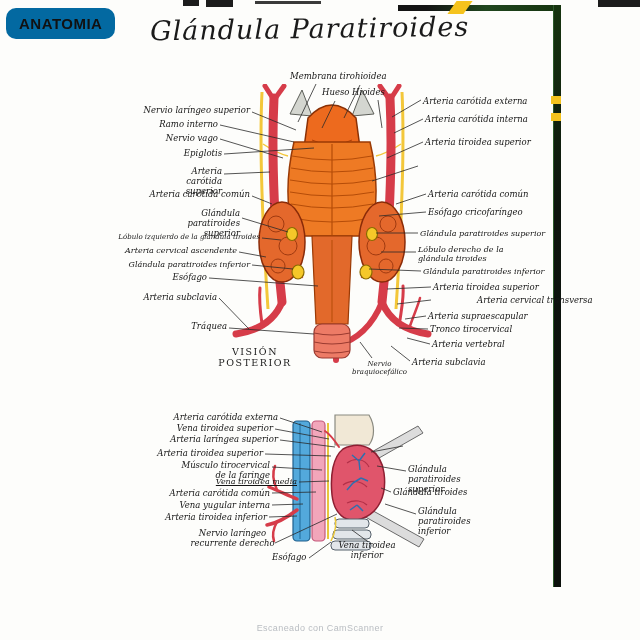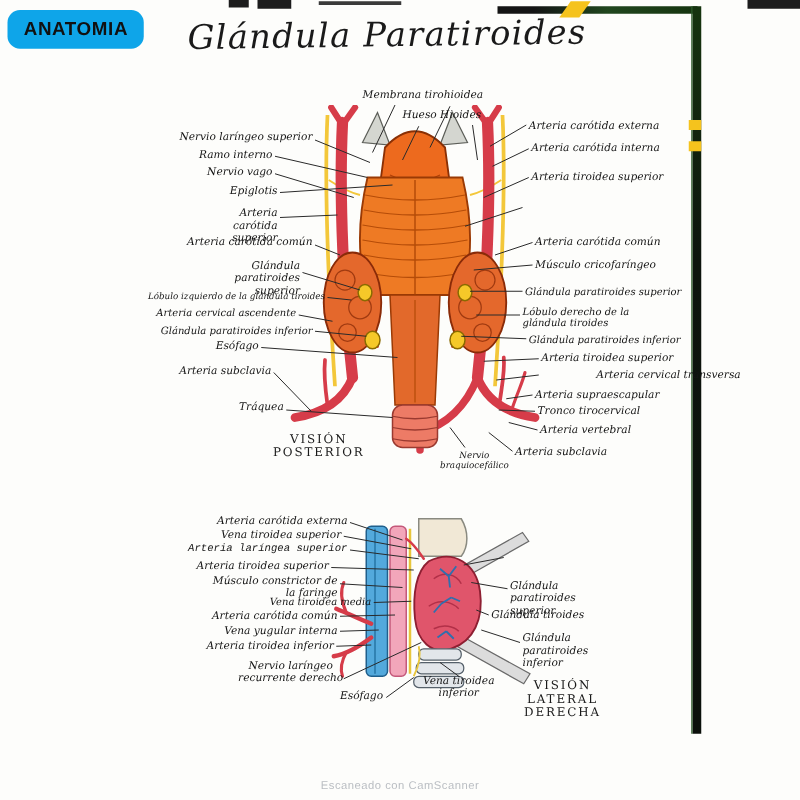--- a/index.html
+++ b/index.html
@@ -4,21 +4,21 @@
 <style>
   html,body { margin:0; padding:0; }
   body {
     width:640px; height:640px; position:relative; overflow:hidden;
     background:#ffffff; font-family:"Liberation Sans", sans-serif;
   }
   .stage { position:absolute; inset:0; background:#fdfdfb; }
 
   .badge {
     position:absolute; left:6px; top:8px; z-index:6;
-    background:#0ea5e9; color:#111;
+    background:#0369a1; color:#111;
     font:700 15px/1 "Liberation Sans", sans-serif;
     padding:8px 13px; border-radius:10px; letter-spacing:.5px;
   }
   .title {
     position:absolute; left:150px; top:14px; z-index:5;
     font:italic 400 27px/1.1 "DejaVu Serif", serif;
     color:#1a1a1a; letter-spacing:1px; transform:rotate(-0.8deg);
   }
 
   .lbl {
@@ -268,47 +268,46 @@
   <div class="lbl ll sm" style="right:403px; top:246px;">Arteria cervical ascendente</div>
   <div class="lbl ll sm" style="right:390px; top:260px;">Glándula paratiroides inferior</div>
   <div class="lbl ll" style="right:433px; top:273px;">Esófago</div>
   <div class="lbl ll" style="right:423px; top:293px;">Arteria subclavia</div>
   <div class="lbl ll" style="right:413px; top:322px;">Tráquea</div>
 
   <div class="lbl rl" style="left:423px; top:97px;">Arteria carótida externa</div>
   <div class="lbl rl" style="left:425px; top:115px;">Arteria carótida interna</div>
   <div class="lbl rl" style="left:425px; top:138px;">Arteria tiroidea superior</div>
   <div class="lbl rl" style="left:428px; top:190px;">Arteria carótida común</div>
-  <div class="lbl rl" style="left:428px; top:208px;">Músculo cricofaríngeo</div>
+  <div class="lbl rl" style="left:428px; top:208px;">Esófago cricofaríngeo</div>
   <div class="lbl rl sm" style="left:420px; top:229px;">Glándula paratiroides superior</div>
   <div class="lbl rl wrap sm" style="left:418px; top:245px; width:108px;">Lóbulo derecho de la glándula tiroides</div>
   <div class="lbl rl sm" style="left:423px; top:267px;">Glándula paratiroides inferior</div>
   <div class="lbl rl" style="left:433px; top:283px;">Arteria tiroidea superior</div>
   <div class="lbl rl" style="left:433px; top:296px;margin-left:44px;">Arteria cervical transversa</div>
   <div class="lbl rl" style="left:428px; top:312px;">Arteria supraescapular</div>
   <div class="lbl rl" style="left:430px; top:325px;">Tronco tirocervical</div>
   <div class="lbl rl" style="left:432px; top:340px;">Arteria vertebral</div>
   <div class="lbl rl" style="left:412px; top:358px;">Arteria subclavia</div>
 
   <div class="lbl wrap ctr xs" style="left:352px; top:360px; width:55px;">Nervio braquiocefálico</div>
   <div class="cap" style="left:200px; top:346px; width:110px;">VISIÓN POSTERIOR</div>
 
   <div class="lbl ll" style="right:362px; top:413px;">Arteria carótida externa</div>
   <div class="lbl ll" style="right:367px; top:424px;">Vena tiroidea superior</div>
-  <div class="lbl ll" style="right:362px; top:435px;font-family:Liberation Mono, monospace;">Arteria laríngea superior</div>
+  <div class="lbl ll" style="right:362px; top:435px;">Arteria laríngea superior</div>
   <div class="lbl ll" style="right:377px; top:449px;">Arteria tiroidea superior</div>
-  <div class="lbl ll wrap" style="right:370px; top:461px; width:100px;">Músculo constrictor de la faringe</div>
-  <div class="lbl ll sm" style="right:343px; top:477px;">Vena tiroidea media</div>
+  <div class="lbl ll wrap" style="right:370px; top:461px; width:100px;">Músculo tirocervical de la faringe</div>
+  <div class="lbl ll sm" style="right:343px; top:477px;text-decoration:underline;">Vena tiroidea media</div>
   <div class="lbl ll" style="right:370px; top:489px;">Arteria carótida común</div>
   <div class="lbl ll" style="right:370px; top:501px;">Vena yugular interna</div>
   <div class="lbl ll" style="right:373px; top:513px;">Arteria tiroidea inferior</div>
   <div class="lbl wrap ctr" style="left:190px; top:529px; width:85px;">Nervio laríngeo recurrente derecho</div>
   <div class="lbl" style="left:272px; top:553px;">Esófago</div>
 
   <div class="lbl rl wrap" style="left:408px; top:465px; width:85px;">Glándula paratiroides superior</div>
   <div class="lbl rl" style="left:393px; top:488px;">Glándula tiroides</div>
   <div class="lbl rl wrap" style="left:418px; top:507px; width:85px;">Glándula paratiroides inferior</div>
 
   <div class="lbl wrap ctr" style="left:338px; top:541px; width:58px;">Vena tiroidea inferior</div>
-  <div class="cap" style="left:405px; top:543px; width:90px;">VISIÓN LATERAL DERECHA</div>
 
   <div class="wm">Escaneado con CamScanner</div>
 </div>
 
 </body></html>

